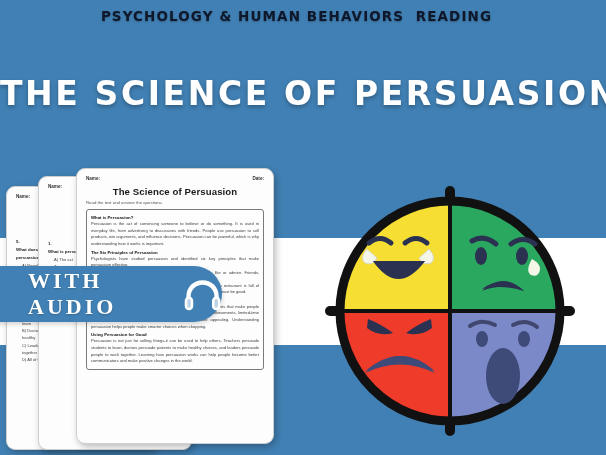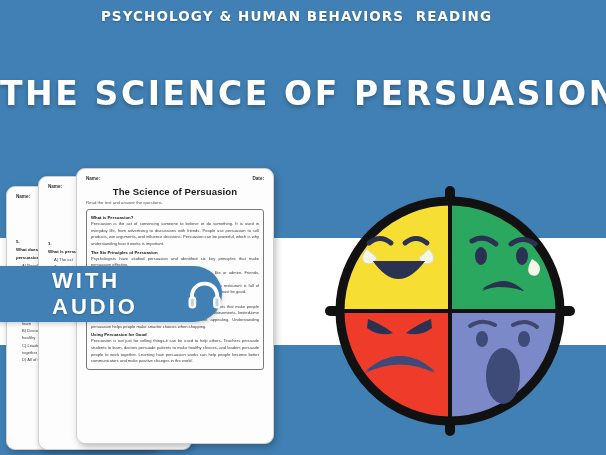--- a/index.html
+++ b/index.html
@@ -13,21 +13,21 @@
 
   
   .white-band{
     position:absolute;left:0;top:238px;width:606px;height:107px;
     background:#ffffff;
   }
 
   
   .kicker{
     position:absolute;left:0;top:8px;width:593px;text-align:center;
-    color:#ffffff;font-size:13.5px;font-weight:700;letter-spacing:1.1px;
+    color:#0f172a;font-size:13.5px;font-weight:700;letter-spacing:1.1px;
     font-family:"DejaVu Sans",sans-serif;
     text-shadow:0 1px 2px rgba(0,0,0,.28);
     text-transform:uppercase;
     white-space:pre;
   }
   .main-title{
     position:absolute;left:0;top:74px;width:606px;text-align:center;
     color:#ffffff;font-size:33px;font-weight:700;letter-spacing:2.6px;
     font-family:"DejaVu Sans",sans-serif;
     text-shadow:0 2px 4px rgba(0,0,0,.3);
@@ -72,22 +72,22 @@
 
   
   .audio-badge{
     position:absolute;left:-28px;top:266px;width:250px;height:56px;
     background:#4180b4;border-radius:28px;
     box-shadow:0 2px 5px rgba(0,0,0,.18);
     display:flex;align-items:center;
   }
   .audio-label{
     color:#ffffff;font-size:22px;font-weight:700;letter-spacing:3px;
-    font-family:Liberation Sans, sans-serif;text-transform:uppercase;
-    margin-left:80px;
+    font-family:Liberation Serif, serif;text-transform:uppercase;
+    margin-left:56px;
     text-shadow:0 1px 2px rgba(0,0,0,.22);
   }
   .headphones{margin-left:10px;display:block;}
 
   
   .wheel-wrap{position:absolute;left:325px;top:186px;width:250px;height:250px;}
 </style>
 </head>
 <body>
 

